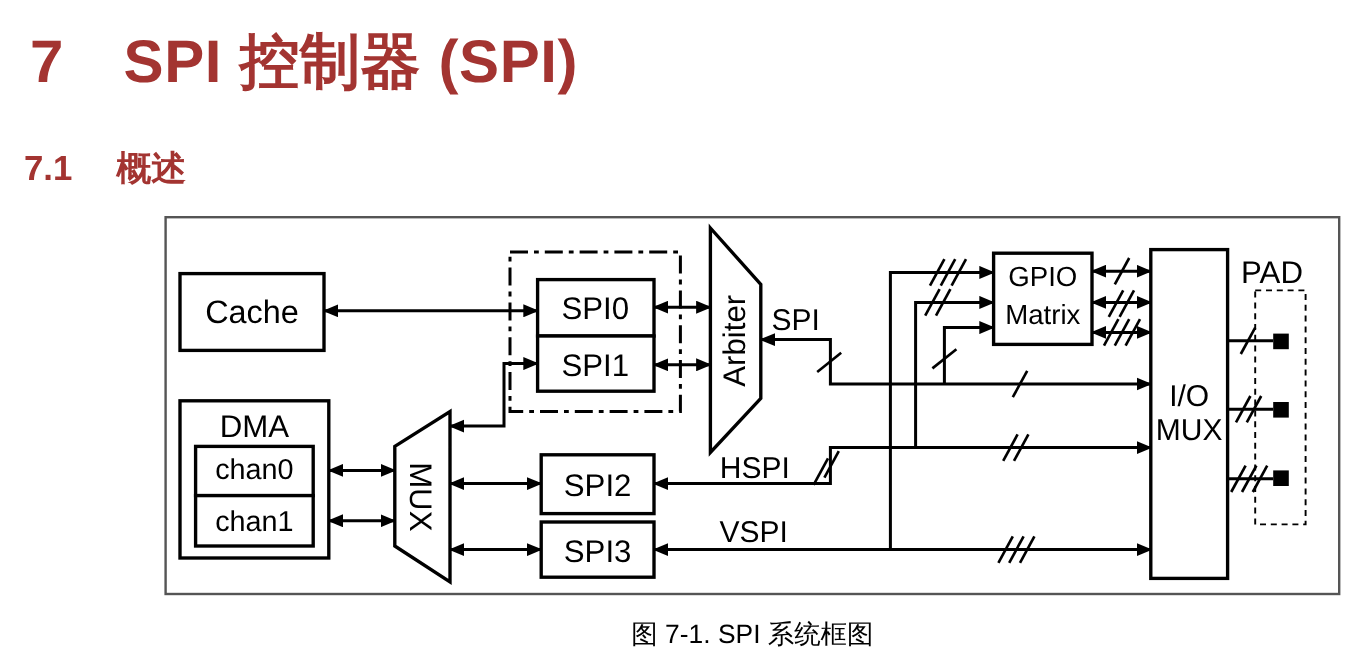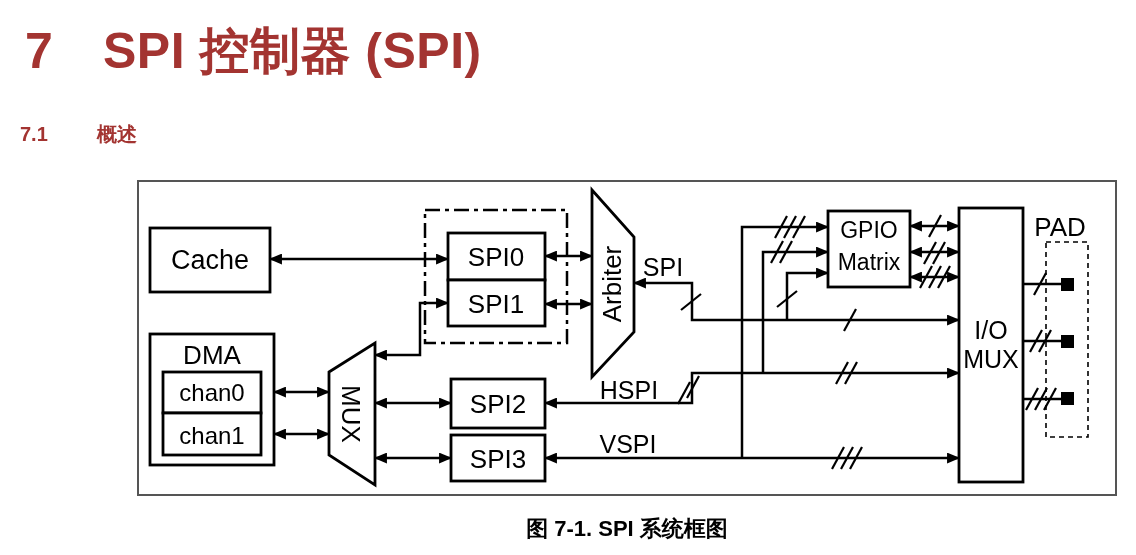--- a/index.html
+++ b/index.html
@@ -1,25 +1,25 @@
 <!DOCTYPE html>
 <html><head>
 <meta charset="utf-8">
 <style>
   html,body{margin:0;padding:0;background:#fff;}
   body{width:1136px;height:555px;position:relative;overflow:hidden;
        font-family:"Liberation Sans","DejaVu Sans",sans-serif;}
   .h1{position:absolute;left:25px;top:18px;font-size:50px;font-weight:bold;
       color:#A33431;letter-spacing:0.5px;white-space:nowrap;}
   .h1 .num{display:inline-block;width:78px;}
-  .h2{position:absolute;left:20px;top:121px;font-size:20px;font-weight:bold;
+  .h2{position:absolute;left:20px;top:121px;font-size:29px;font-weight:bold;
       color:#A33431;white-space:nowrap;}
   .h2 .num{display:inline-block;width:77px;}
   .caption{position:absolute;left:627px;top:514px;transform:translateX(-50%);
-      font-size:22px;font-weight:bold;color:#000;white-space:nowrap;}
+      font-size:22px;font-weight:normal;color:#000;white-space:nowrap;}
   svg{position:absolute;left:0;top:0;}
   svg text{fill:#000;font-family:"Liberation Sans","DejaVu Sans",sans-serif;
       text-anchor:middle;dominant-baseline:central;}
   .box{fill:#fff;stroke:#000;stroke-width:2.8;}
   .wire{fill:none;stroke:#000;stroke-width:2.5;}
   .sl{stroke:#000;stroke-width:2.2;}
   .bt{font-size:26px;}
 </style>
 </head>
 <body>

